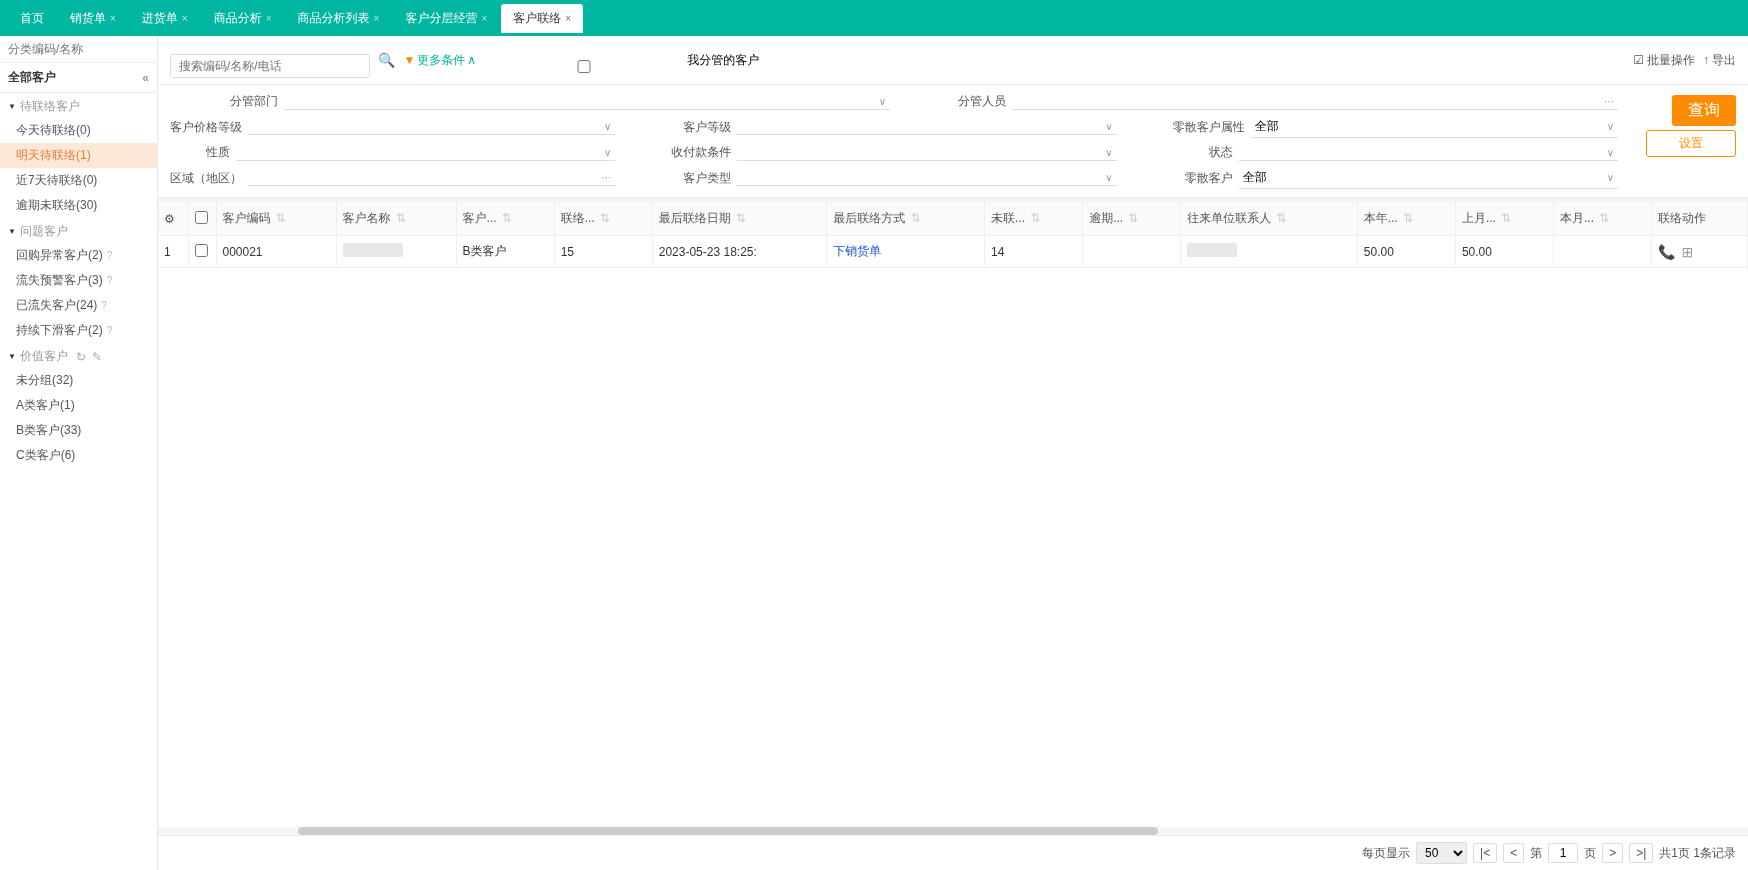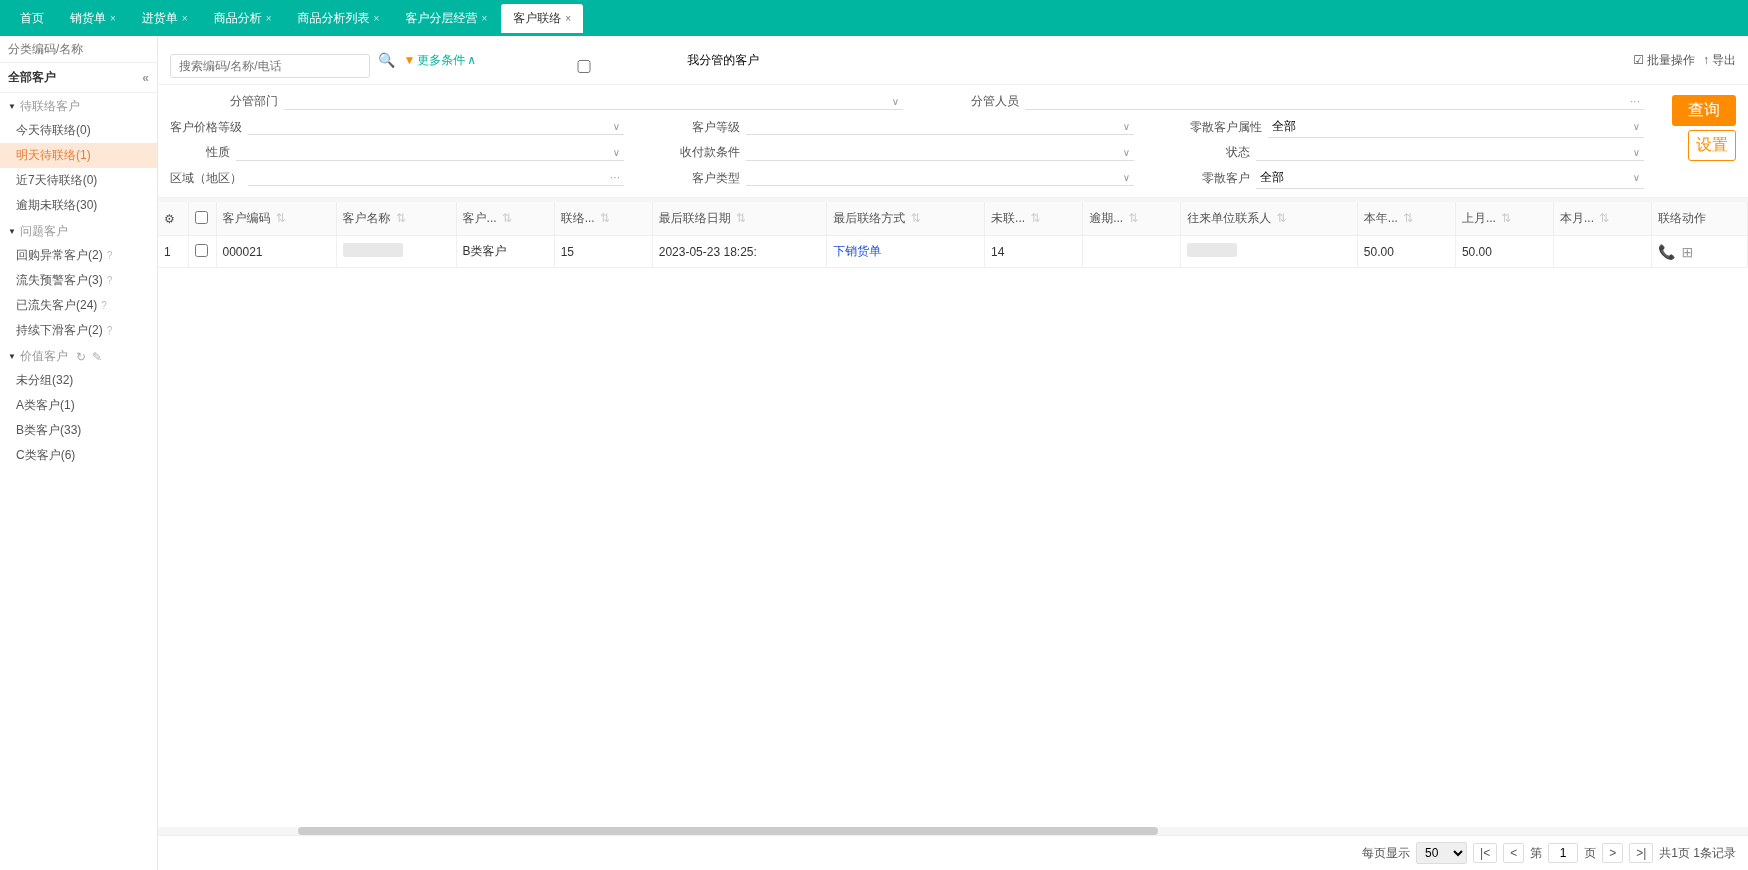--- a/index.html
+++ b/index.html
@@ -226,23 +226,23 @@
       border-radius: 3px;
       padding: 5px 16px;
       cursor: pointer;
       font-size: 16px;
     }
     .btn-set {
       background: #fff;
       color: #ff8c00;
       border: 1px solid #ff8c00;
       border-radius: 3px;
-      padding: 4px 7px;
-      cursor: pointer;
-      font-size: 16px;
+      padding: 4px 32px;
+      cursor: pointer;
+      font-size: 12px;
     }
     .query-btns {
       display: flex;
       flex-direction: column;
       gap: 4px;
       margin-left: 8px;
     }
 
     
     .table-container {

